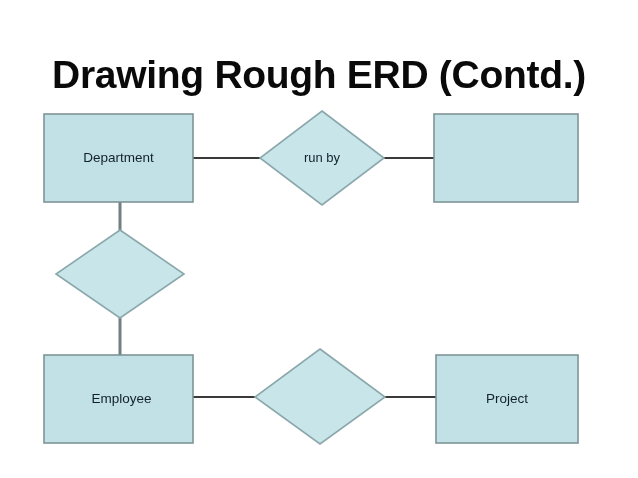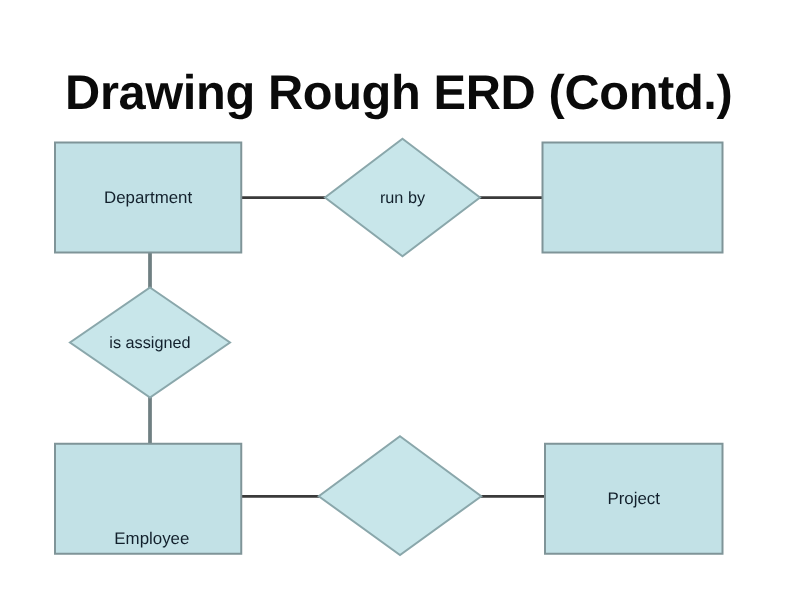--- a/index.html
+++ b/index.html
@@ -101,23 +101,22 @@
       <g>
         <polygon points="322,16 384,63 322,110 260,63" fill="#c8e6ea" stroke="#8aa7ab" stroke-width="1.6"></polygon>
         <polygon points="120,135 184,179 120,223 56,179" fill="#c8e6ea" stroke="#8aa7ab" stroke-width="1.6"></polygon>
         <polygon points="320,254 385,302 320,349 255,302" fill="#c8e6ea" stroke="#8aa7ab" stroke-width="1.6"></polygon>
       </g>
     </svg>
 
     <div class="node-label entity-label" style="left:44px; top:55px; width:149px;">Department</div>
 
 
-    <div class="node-label entity-label" style="left:44px; top:296px; width:155px;margin-top:32px;">Employee</div>
+    <div class="node-label entity-label" style="left:44px; top:296px; width:155px;">Employee</div>
 
     <div class="node-label entity-label" style="left:436px; top:296px; width:142px;">Project</div>
 
     <div class="node-label rel-label" style="left:260px; top:55px; width:124px;">run by</div>
 
-    <div class="node-label rel-label" style="left:56px; top:171px; width:128px;">is assigned</div>
 
 
   </div>
 </div>
 
 </body></html>

